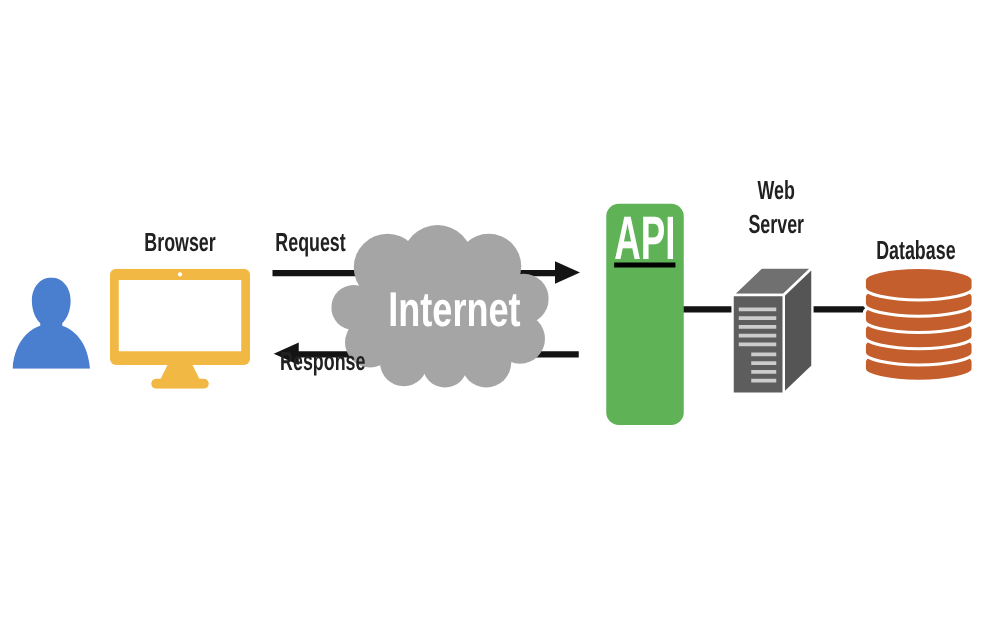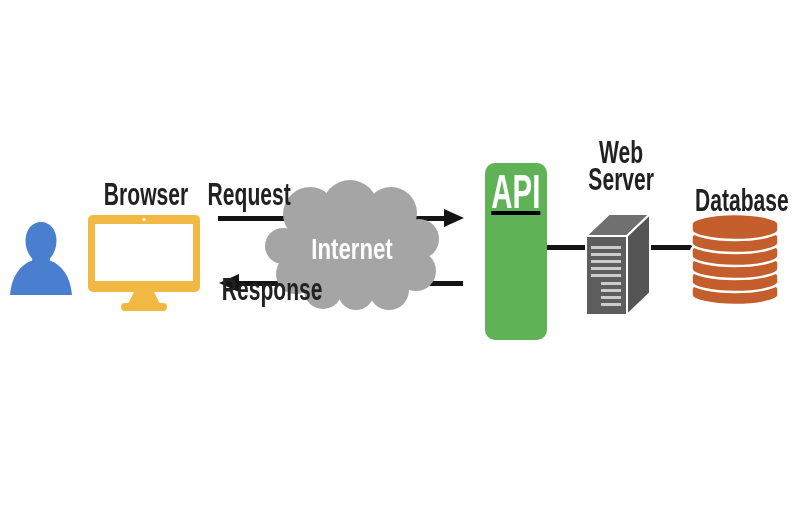--- a/index.html
+++ b/index.html
@@ -11,34 +11,34 @@
     overflow: hidden;
     font-family: "Liberation Sans", sans-serif;
   }
 
   
   .lbl {
     position: absolute;
     text-align: center;
     font-weight: 700;
     color: var(--text_black);
-    font-size: 31px;
+    font-size: 21px;
     line-height: 27px;
     z-index: 3;
   }
   .lbl > span {
     display: inline-block;
     transform: scaleX(0.68);
     transform-origin: 50% 50%;
     white-space: nowrap;
   }
   .lbl.wrap > span { white-space: normal; width: 96px; }
   .lbl.internet {
     color: var(--internet_text);
-    font-size: 30px;
+    font-size: 39px;
     line-height: 30px;
   }
   .lbl.internet > span { transform: scaleX(0.74); }
 
   
   .hline {
     position: absolute;
     height: 5px;
     background: var(--line_black);
     z-index: 1;

